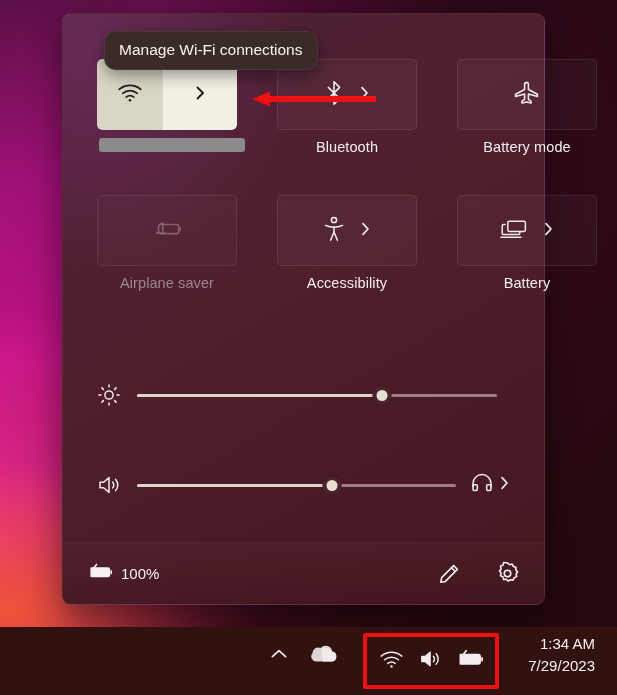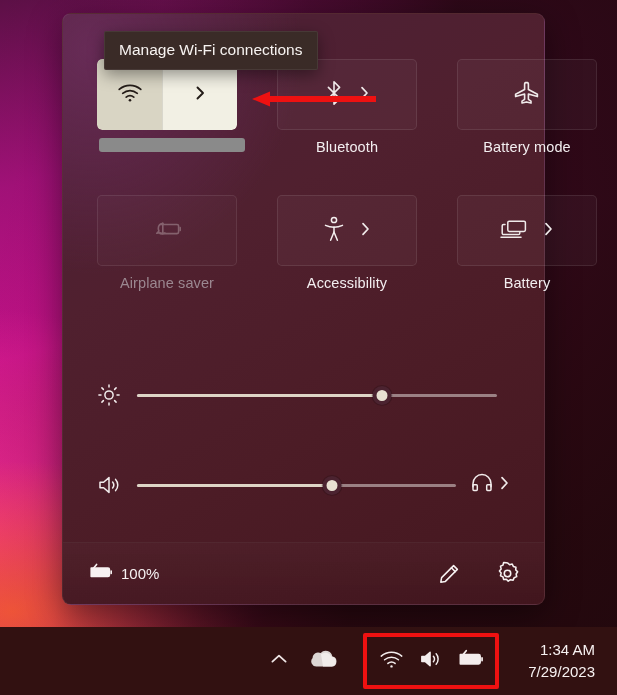--- a/index.html
+++ b/index.html
@@ -217,21 +217,21 @@
   .footer-btn { cursor: pointer; display: flex; }
 
   
   #wifi-tooltip {
     position: absolute;
     left: 104px;
     top: 31px;
     padding: 9px 14px 10px 14px;
     background: #3a2b27;
     border: 1px solid rgba(255,255,255,0.07);
-    border-radius: 2px;
+    border-radius: 12px;
     color: #f7f3f1;
     font-size: 15.5px;
     white-space: nowrap;
     box-shadow: 0 5px 16px rgba(0,0,0,0.40);
     z-index: 30;
   }
 
   
   #annot-arrow {
     position: absolute;
@@ -249,21 +249,20 @@
     left: 0; right: 0; bottom: 0;
     height: 68px;
     background: #321111;
     z-index: 10;
     display: flex;
     align-items: center;
     justify-content: flex-end;
   }
   #tray {
     display: flex;
-    align-items: center;
     gap: 5px;
     padding-right: 8px;
   }
   .tray-btn {
     width: 36px; height: 46px;
     display: flex; align-items: center; justify-content: center;
     cursor: pointer;
   }
   #tray-group {
     position: relative;

